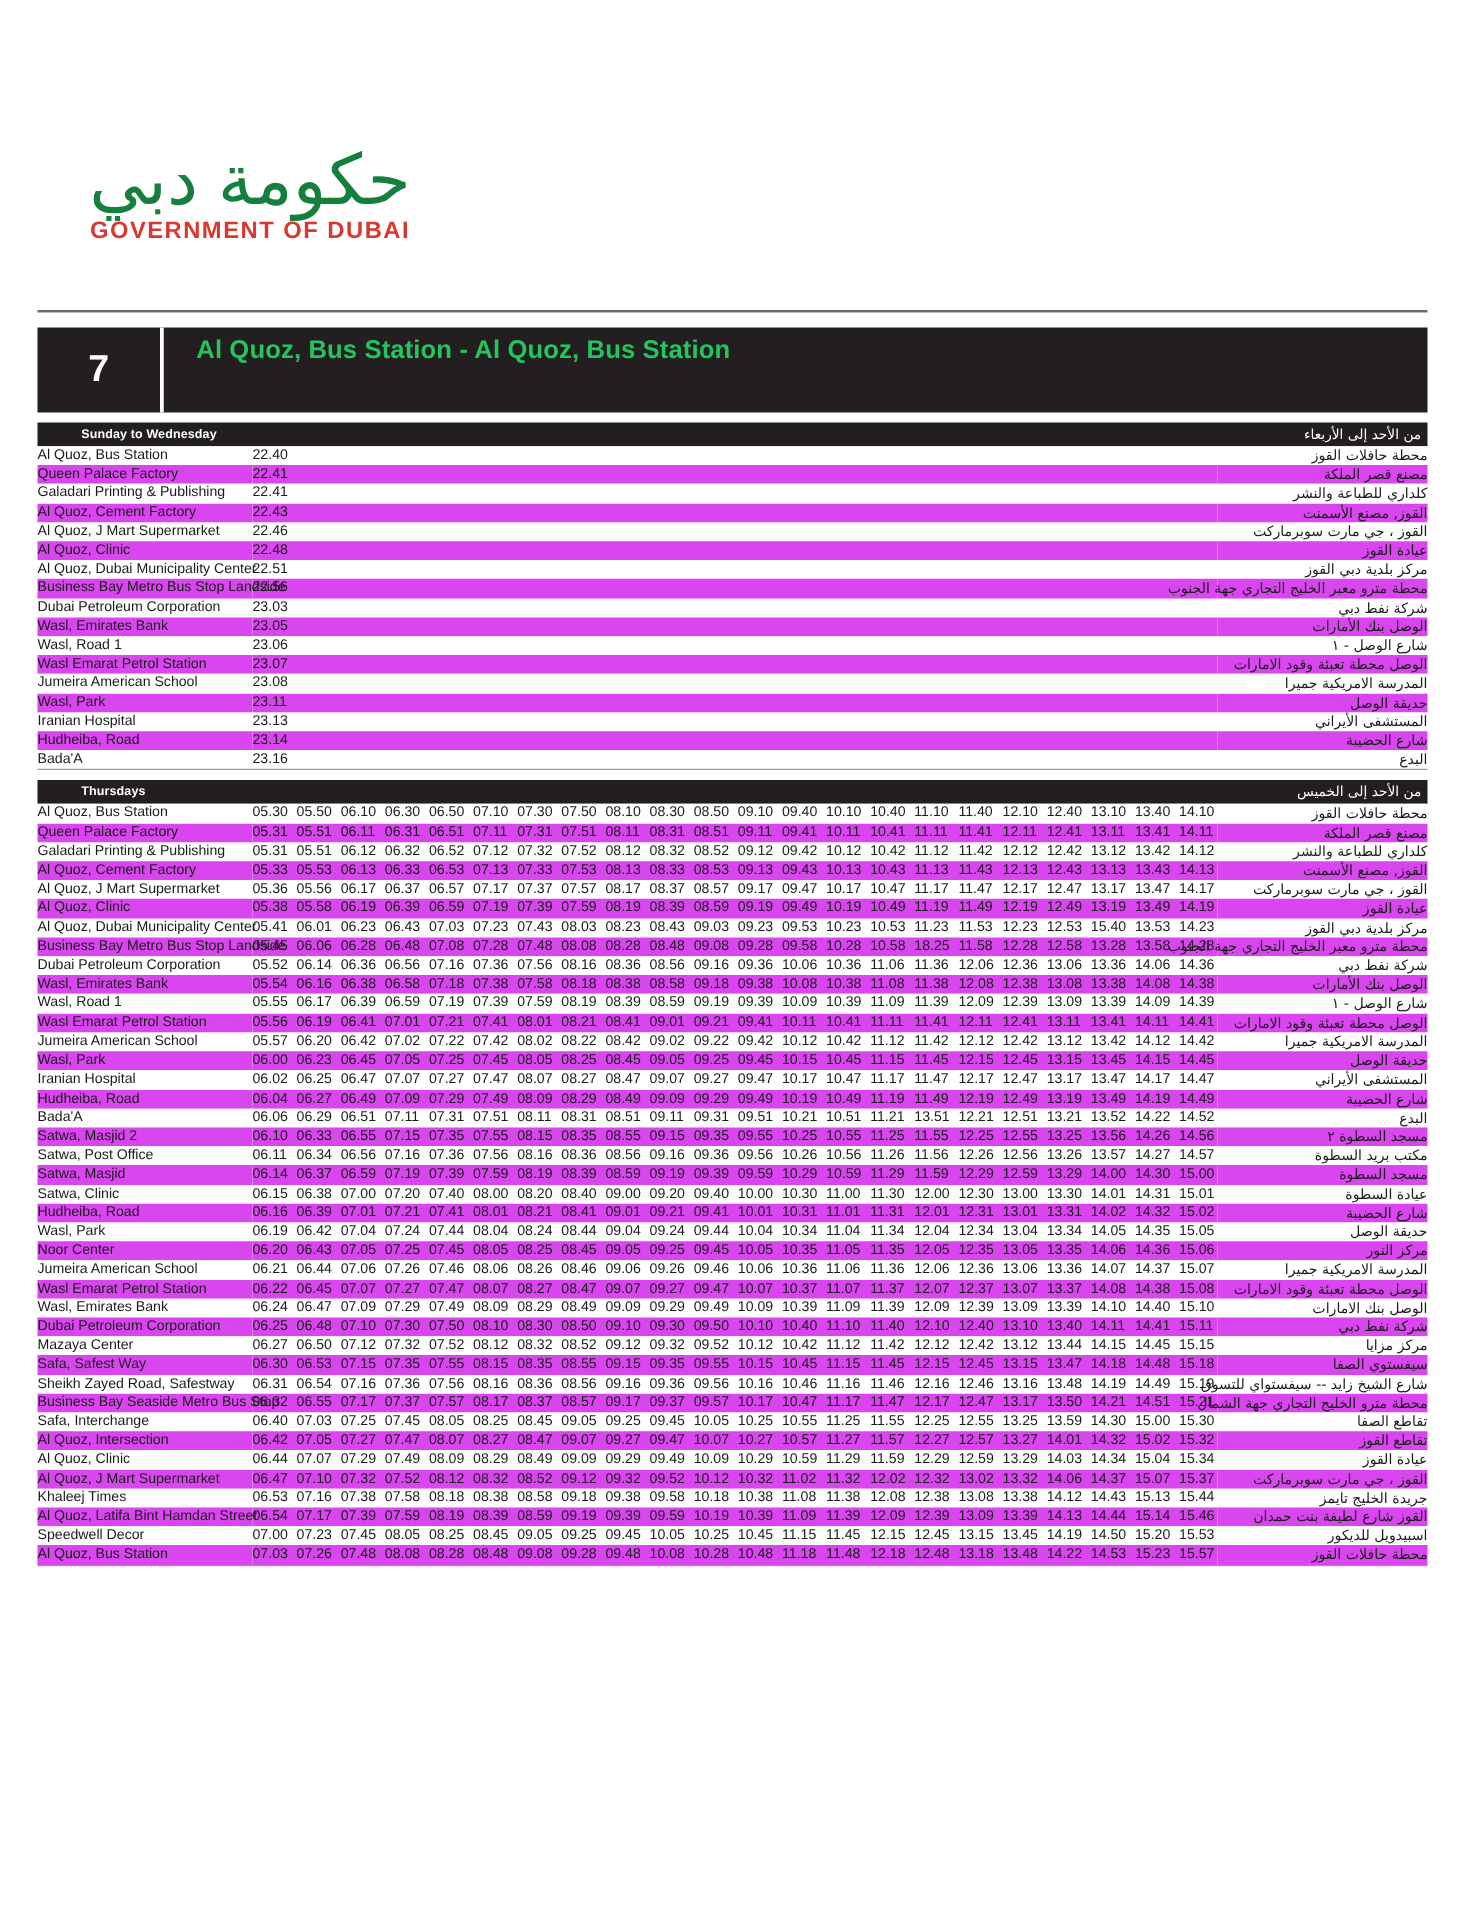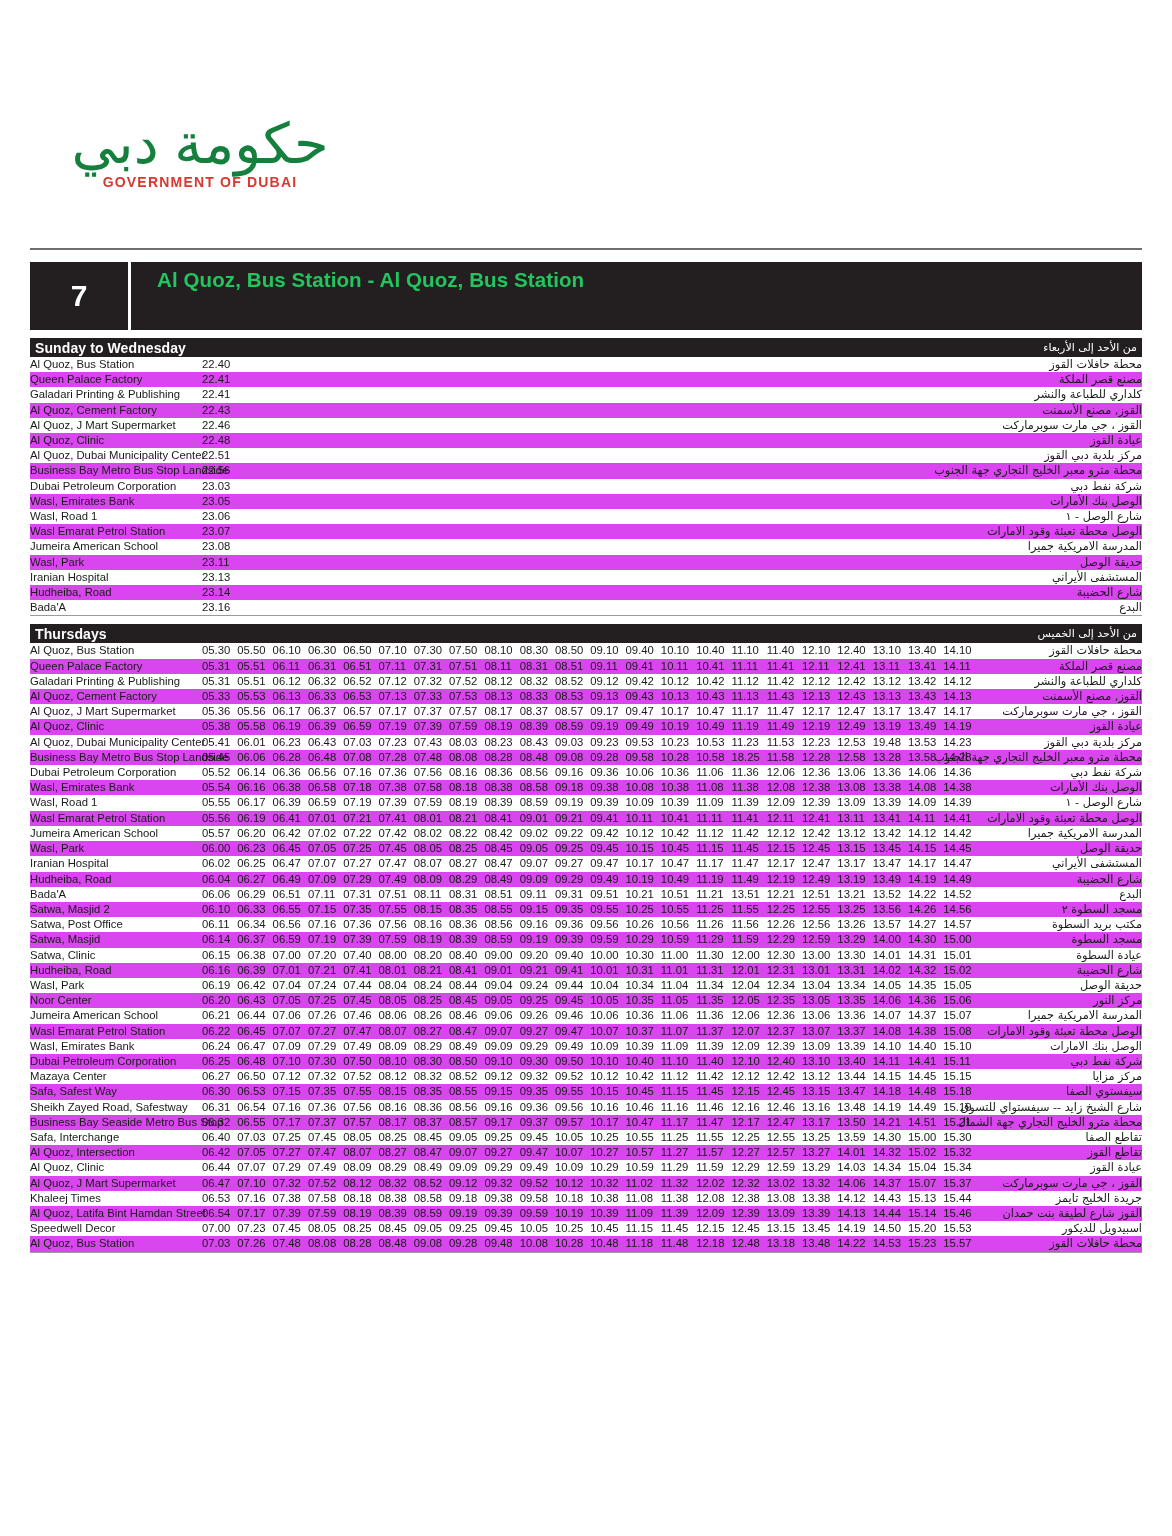--- a/index.html
+++ b/index.html
@@ -41,21 +41,21 @@
     color: #15803d;
     font-size: 56px;
     line-height: 52px;
     font-weight: 400;
     direction: rtl;
     letter-spacing: -1px;
   }
   .gov-en {
     color: #d9372f;
     font-weight: bold;
-    font-size: 14px;
+    font-size: 19px;
     letter-spacing: 1.2px;
     margin-top: 4px;
   }
 
   .rta-block {
     position: absolute;
     right: 0;
     top: 8px;
     width: 560px;
     height: 100px;
@@ -156,23 +156,24 @@
     background: #231f20;
     color: #ffffff;
     height: 19px;
     display: flex;
     align-items: center;
     justify-content: space-between;
     padding: 0 5px 0 5px;
     margin-top: 8px;
   }
   .sec-head-en {
-    font-size: 14px;
+    font-size: 10px;
     font-weight: bold;
     letter-spacing: 0.1px;
+    margin-left: 30px;
   }
   .sec-head-ar {
     font-family: "DejaVu Sans", sans-serif;
     font-size: 11px;
     direction: rtl;
     margin-left: 24px;
   }
 
   table.tt {
     width: 100%;
@@ -616,21 +617,21 @@
                 <span class="tcell">08.43</span>
                 <span class="tcell">09.03</span>
                 <span class="tcell">09.23</span>
                 <span class="tcell">09.53</span>
                 <span class="tcell">10.23</span>
                 <span class="tcell">10.53</span>
                 <span class="tcell">11.23</span>
                 <span class="tcell">11.53</span>
                 <span class="tcell">12.23</span>
                 <span class="tcell">12.53</span>
-                <span class="tcell">19.48</span>
+                <span class="tcell">15.40</span>
                 <span class="tcell">13.53</span>
                 <span class="tcell">14.23</span>
               </div>
             </td>
             <td class="stop-ar">مركز بلدية دبي القوز</td>
           </tr>
           <tr class="row-even">
             <td class="stop-en">Business Bay Metro Bus Stop Landside</td>
             <td class="times">
               <div class="times-inner">

